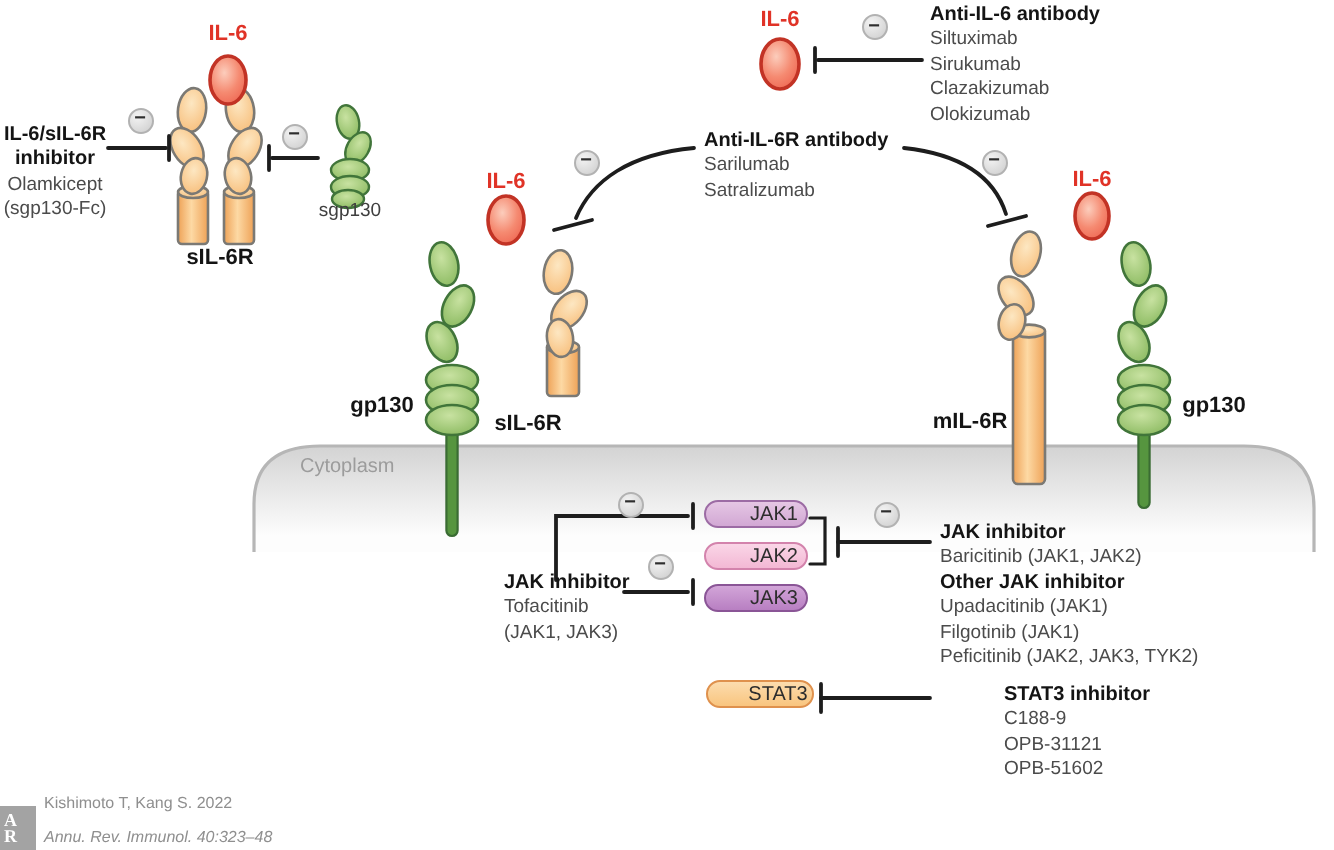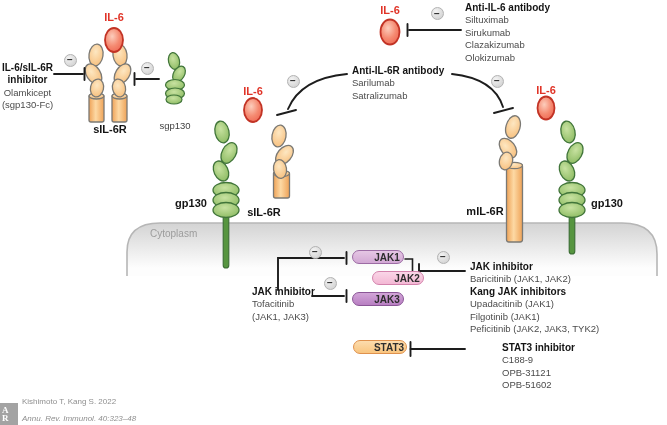--- a/index.html
+++ b/index.html
@@ -5,33 +5,33 @@
   html,body { margin:0; padding:0; background:#ffffff; }
   .canvas {
     position:relative; width:667px; height:425px; background:#ffffff;
     font-family:"Liberation Sans", sans-serif; overflow:hidden;
   }
   svg.layer { position:absolute; left:0; top:0; z-index:1; }
   .txt { position:absolute; z-index:2; }
   .tb { font-size:9.5px; line-height:12.4px; color:#4b4b4b; }
   .tb .h, .h { font-weight:bold; color:#141414; font-size:10px; }
   .mol-label { font-weight:bold; font-size:11px; color:#141414; text-align:center; }
-  .small-label { font-size:9.5px; color:#3f3f3f; text-align:center;margin-top:20px; }
+  .small-label { font-size:9.5px; color:#3f3f3f; text-align:center; }
   .il6 { font-weight:bold; font-size:11px; color:#e03327; text-align:center; }
   .cyto { font-size:10px; color:#9c9c9c; }
   .minus {
     position:absolute; z-index:3; width:13px; height:13px; border-radius:50%;
     background:radial-gradient(circle at 35% 30%, #f3f3f3, #cccccc);
     border:1px solid #b2b2b2; color:#2e2e2e; font-size:10px; font-weight:bold;
     display:flex; align-items:center; justify-content:center; line-height:1; box-sizing:border-box;
   }
   .pill {
     position:absolute; z-index:2; width:52px; height:14px; border-radius:9px;
     display:flex; align-items:center; justify-content:center;
-    font-size:10px; font-weight:bold; color:#2d2d2d; box-sizing:border-box;padding-left:18px;
+    font-size:10px; font-weight:normal; color:#2d2d2d; box-sizing:border-box;padding-left:18px;
   }
   .jak1 { background:linear-gradient(#e5c6e4,#d2a8d4); border:1.5px solid #9c6ba4; }
   .jak2 { background:linear-gradient(#fad6e7,#f3b8d4); border:1.5px solid #d383ac; }
   .jak3 { background:linear-gradient(#d2a5d8,#b87fc2); border:1.5px solid #8a5596; }
   .stat3 { background:linear-gradient(#fcdcae,#f9c57f); border:1.5px solid #df914d; }
   .cap { font-size:8px; color:#8f8f8f; line-height:10px; }
   .cap-italic { font-style:italic; }
   .logo {
     width:18px; height:22px; background:#a3a3a3; color:#ffffff; font-weight:bold;
     font-size:9px; line-height:8px; display:flex; flex-direction:column;
@@ -218,35 +218,35 @@
     <div>Tofacitinib</div>
     <div>(JAK1, JAK3)</div>
   </div>
 
   <div class="txt tb" style="left:470px; top:261px; width:155px;">
     <div class="h">JAK inhibitor</div>
     <div>Baricitinib (JAK1, JAK2)</div>
   </div>
 
   <div class="txt tb" style="left:470px; top:286px; width:165px;">
-    <div class="h">Kang JAK inhibitors</div>
+    <div class="h">Other JAK inhibitor</div>
     <div>Upadacitinib (JAK1)</div>
     <div>Filgotinib (JAK1)</div>
     <div>Peficitinib (JAK2, JAK3, TYK2)</div>
   </div>
 
   <div class="txt tb" style="left:470px; top:342px; width:130px;margin-left:32px;">
     <div class="h">STAT3 inhibitor</div>
     <div>C188-9</div>
     <div>OPB-31121</div>
     <div>OPB-51602</div>
   </div>
 
   <div class="pill jak1" style="left:352px; top:250px;">JAK1</div>
-  <div class="pill jak2" style="left:372px; top:271px;">JAK2</div>
+  <div class="pill jak2" style="left:352px; top:271px;">JAK2</div>
   <div class="pill jak3" style="left:352px; top:292px;">JAK3</div>
   <div class="pill stat3" style="left:353px; top:340px; width:54px;">STAT3</div>
 
   <div class="txt" style="left:0px; top:403px;">
     <div class="logo">
       <div>A</div>
       <div>R</div>
     </div>
   </div>
   <div class="txt cap" style="left:22px; top:397px;">Kishimoto T, Kang S. 2022</div>

